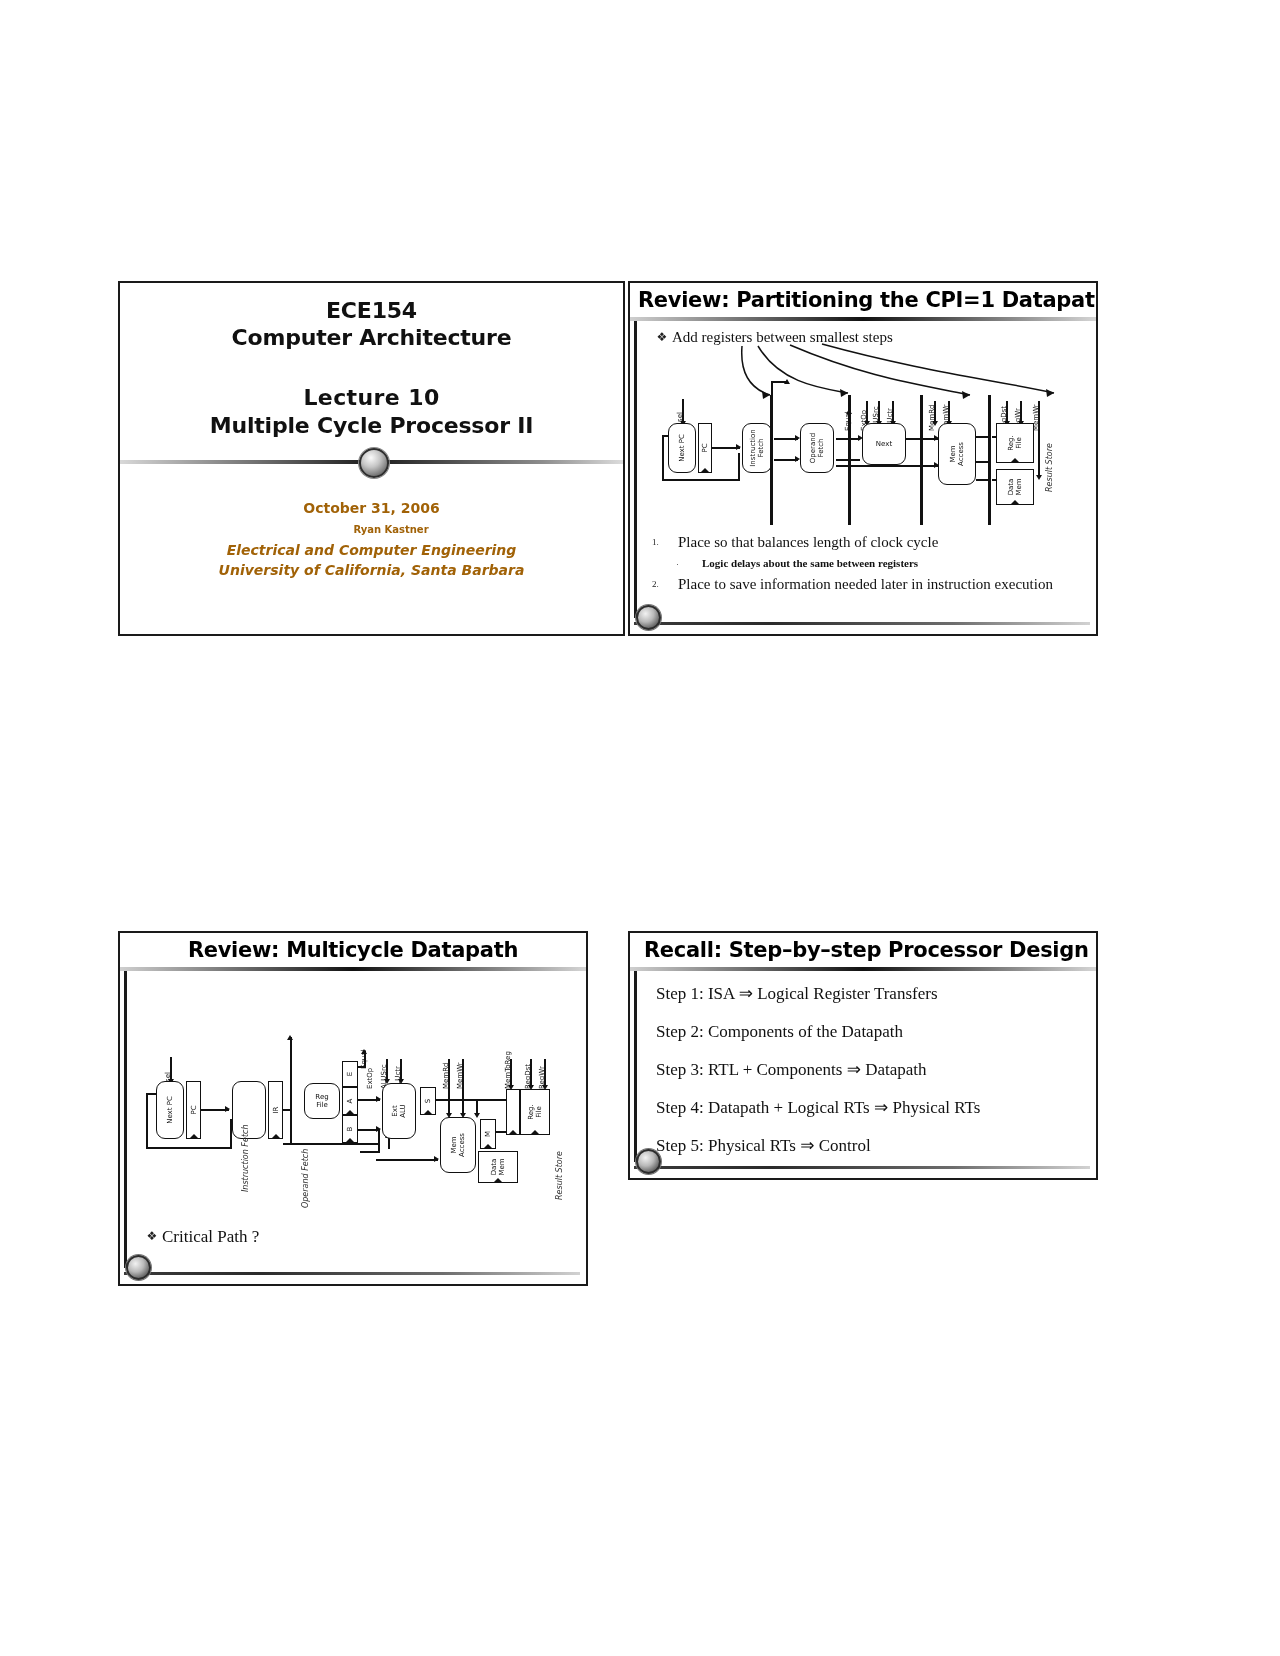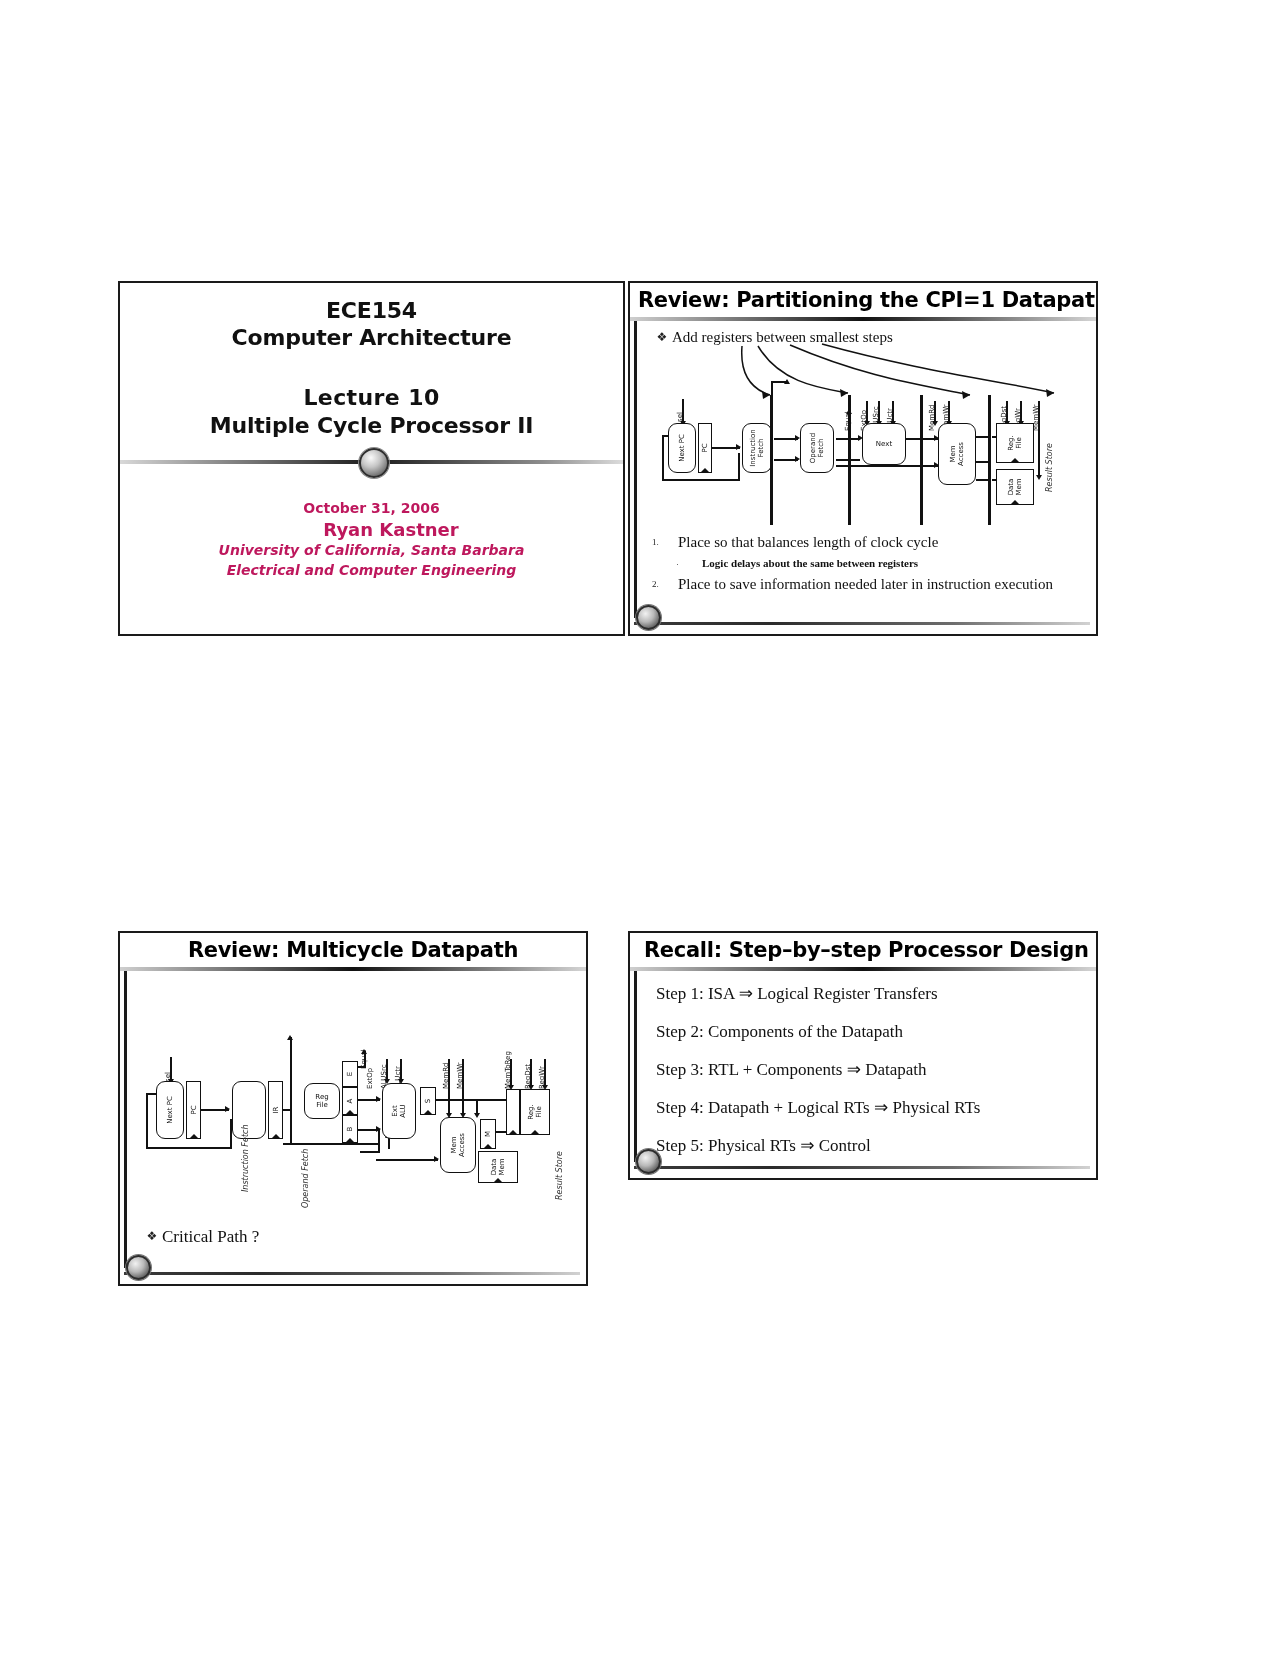--- a/index.html
+++ b/index.html
@@ -53,23 +53,23 @@
   .ts-lecture{position:absolute;left:0;right:0;top:101px;text-align:center;
     font-family:"DejaVu Sans",sans-serif;font-weight:bold;color:#111;}
   .ts-lecture .l1{font-size:22px;line-height:28px;letter-spacing:0.4px;}
   .ts-lecture .l2{font-size:22px;line-height:28px;letter-spacing:-0.2px;}
   .ts-rule{position:absolute;left:0;right:0;top:177px;height:4px;
     background:linear-gradient(to right,#d8d8d8 0%,#9a9a9a 16%,#1b1b1b 50%,#8d8d8d 84%,#dcdcdc 100%);}
   .ts-seal{position:absolute;left:50%;top:165px;margin-left:-13px;width:26px;height:26px;border-radius:50%;
     background:radial-gradient(circle at 38% 30%,#fafafa 0%,#c6c6c6 38%,#8a8a8a 66%,#3a3a3a 100%);
     border:2px solid #2e2e2e;box-shadow:0 0 0 1px #8a8a8a;}
   .ts-body{position:absolute;left:0;right:0;top:215px;text-align:center;
-    font-family:"DejaVu Sans",sans-serif;color:#be185d;}
+    font-family:"DejaVu Sans",sans-serif;color:#a16207;}
   .ts-body .d{font-size:14px;line-height:21px;font-weight:bold;}
-  .ts-body .n{font-size:18px;line-height:21px;font-weight:bold;margin-left:39px;}
+  .ts-body .n{font-size:10px;line-height:21px;font-weight:bold;margin-left:39px;}
   .ts-body .i{font-size:14px;line-height:20px;font-weight:bold;font-style:italic;}
 
   
   .bullet-row{position:absolute;display:flex;align-items:flex-start;font-family:"Liberation Serif",serif;}
   .bul-mark{width:20px;flex:0 0 20px;text-align:center;font-size:12px;line-height:18px;color:#222;}
   .bul-num{width:26px;flex:0 0 26px;text-align:left;font-size:9px;line-height:19px;color:#222;}
   .bul-txt{font-size:15px;line-height:19px;color:#111;}
   .bul-txt.small{font-size:11px;font-weight:bold;line-height:16px;}
 
   
@@ -122,22 +122,22 @@
       </div>
       <div class="ts-lecture">
         <div class="l1">Lecture 10</div>
         <div class="l2">Multiple Cycle Processor II</div>
       </div>
       <div class="ts-rule"></div>
       <div class="ts-seal"></div>
       <div class="ts-body">
         <div class="d">October 31, 2006</div>
         <div class="n">Ryan Kastner</div>
+        <div class="i">Electrical and Computer Engineering</div>
         <div class="i">University of California, Santa Barbara</div>
-        <div class="i">Electrical and Computer Engineering</div>
       </div>
     </div>
   </div>
 
   <div class="slide s2">
     <div class="slide-inner">
       <div class="slide-title">Review: Partitioning the CPI=1 Datapath</div>
       <div class="title-rule"></div>
       <div class="left-rail"></div>
 

